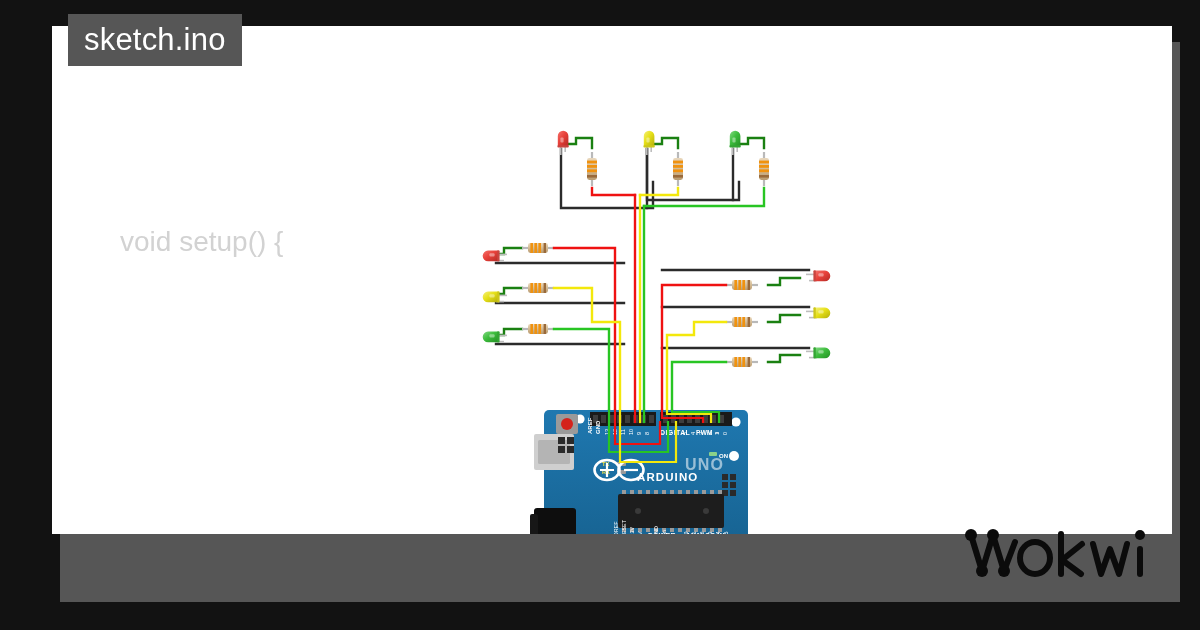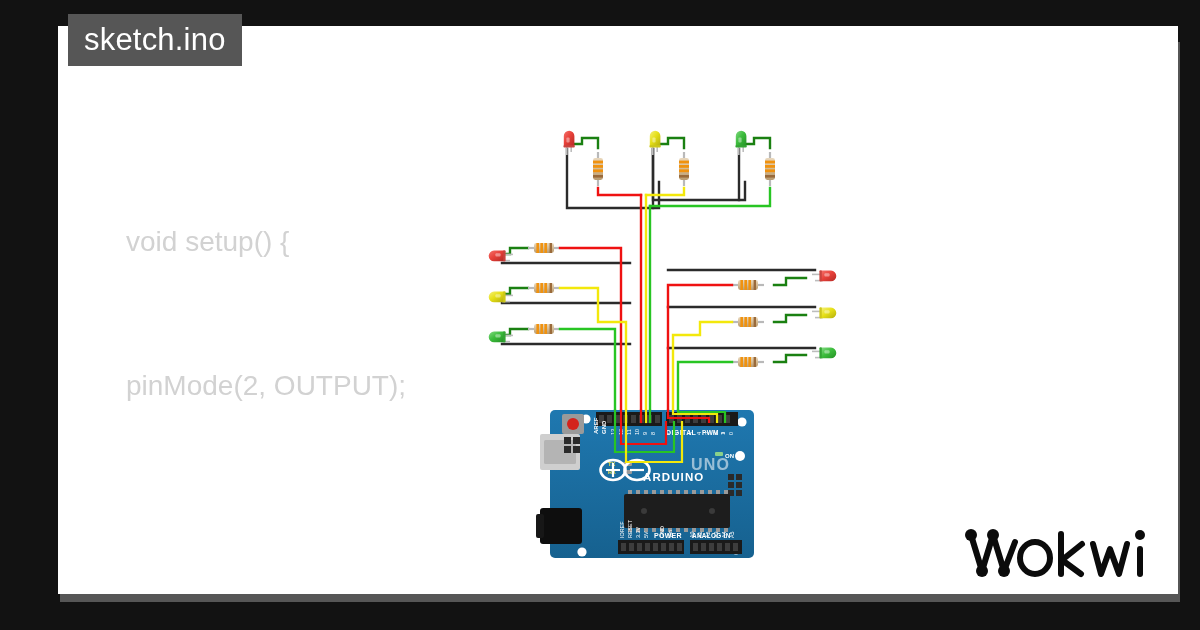--- a/index.html
+++ b/index.html
@@ -28,24 +28,24 @@
     left: 60px;
     top: 42px;
     width: 1120px;
     height: 560px;
     background: #565656;
   }
 
   
   .card {
     position: absolute;
-    left: 58px;
+    left: 52px;
     top: 26px;
     width: 1120px;
-    height: 568px;
+    height: 508px;
     background: #ffffff;
     overflow: hidden;
   }
 
   
   .file-tab {
     position: absolute;
     left: 68px;
     top: 14px;
     height: 52px;
@@ -96,21 +96,20 @@
 <body>
 
 <div id="root">
 
   <div class="shadow-plate"></div>
 
   <div class="card">
 
     <div class="code">
       <div class="code-line">void setup() {</div>
-      <div class="code-line">pinMode(2, OUTPUT);</div>
       
       
       
       
       
       
       
       
     </div>
 

